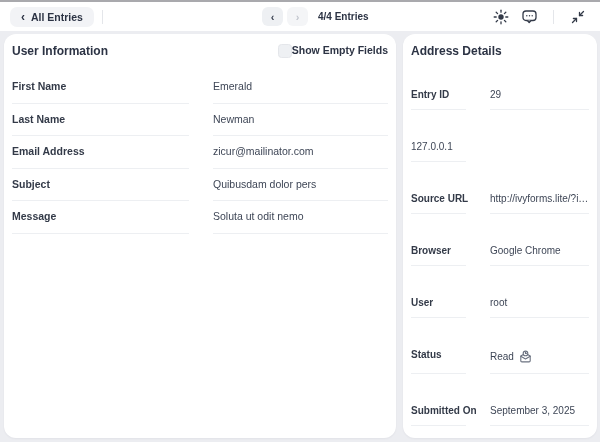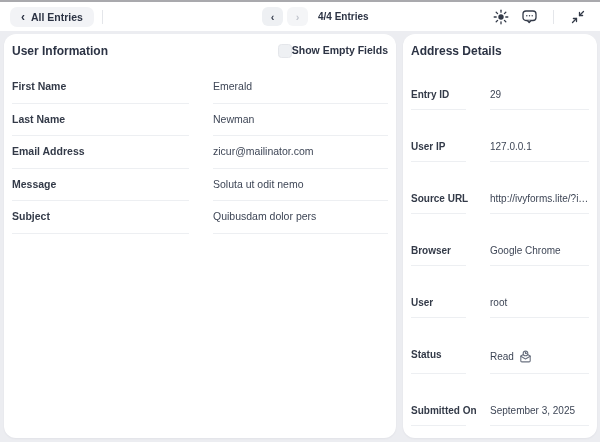--- a/index.html
+++ b/index.html
@@ -173,40 +173,39 @@
     </div>
     <div class="field-row">
       <div class="cell lbl">Last Name</div>
       <div class="cell val">Newman</div>
     </div>
     <div class="field-row">
       <div class="cell lbl">Email Address</div>
       <div class="cell val">zicur@mailinator.com</div>
     </div>
     <div class="field-row">
+      <div class="cell lbl">Subject</div>
+      <div class="cell val">Quibusdam dolor pers</div>
+    </div>
+    <div class="field-row">
       <div class="cell lbl">Message</div>
       <div class="cell val">Soluta ut odit nemo</div>
-    </div>
-    <div class="field-row">
-      <div class="cell lbl">Subject</div>
-      <div class="cell val">Quibusdam dolor pers</div>
     </div>
   </section>
 
   <aside class="panel panel-right">
     <div class="panel-header">
       <h2 class="panel-title">Address Details</h2>
     </div>
 
     <div class="field-row">
       <div class="cell lbl">Entry ID</div>
       <div class="cell val">29</div>
     </div>
     <div class="field-row">
-      <div class="cell lbl">User IP</div>
       <div class="cell val">127.0.0.1</div>
     </div>
     <div class="field-row">
       <div class="cell lbl">Source URL</div>
       <div class="cell val">http://ivyforms.lite/?ivyforms_previe...</div>
     </div>
     <div class="field-row">
       <div class="cell lbl">Browser</div>
       <div class="cell val">Google Chrome</div>
     </div>

